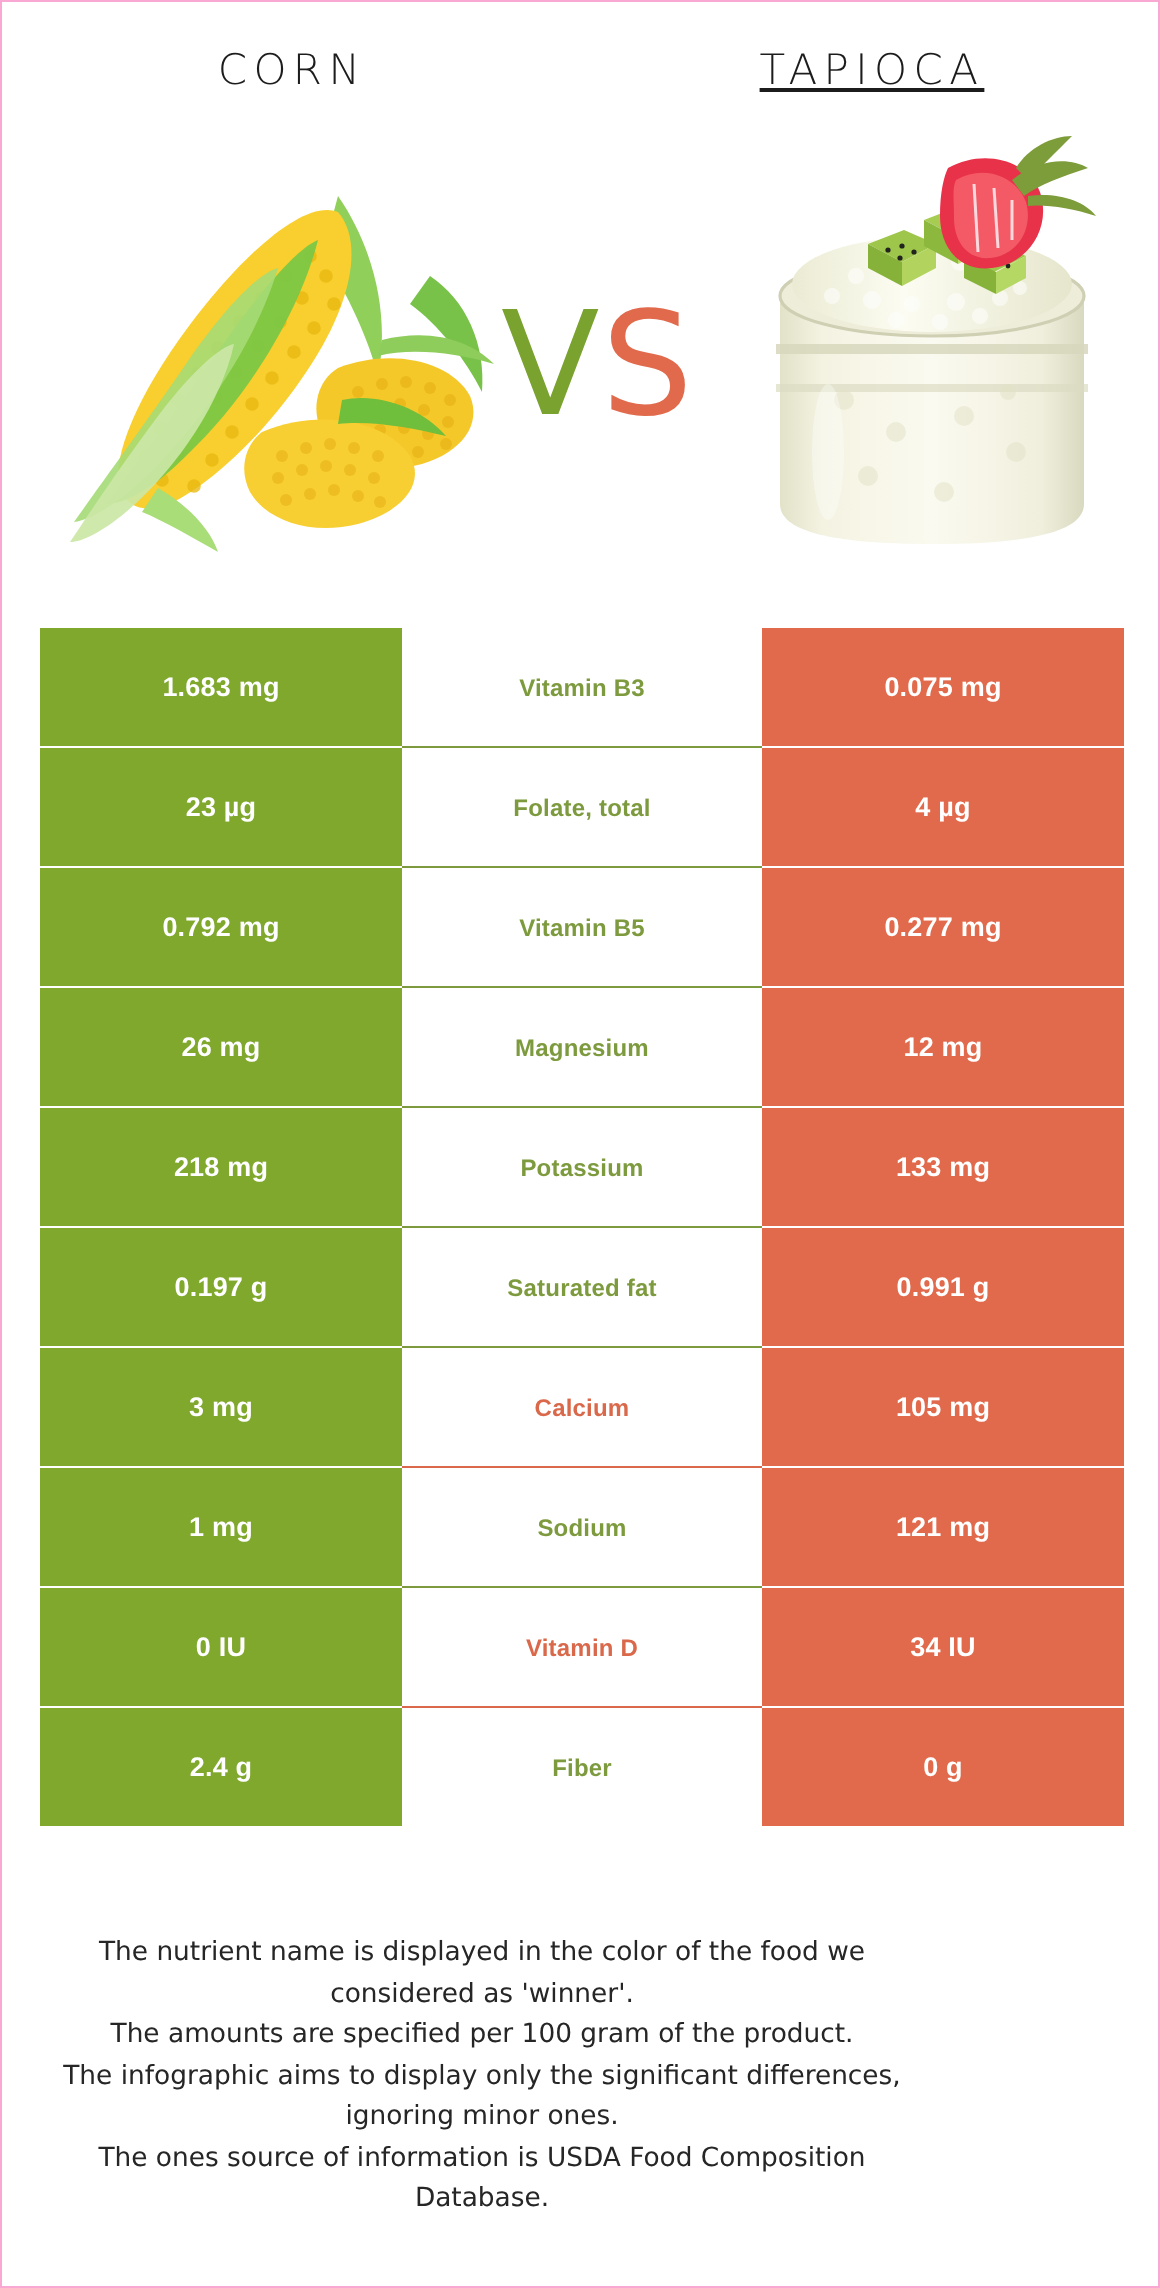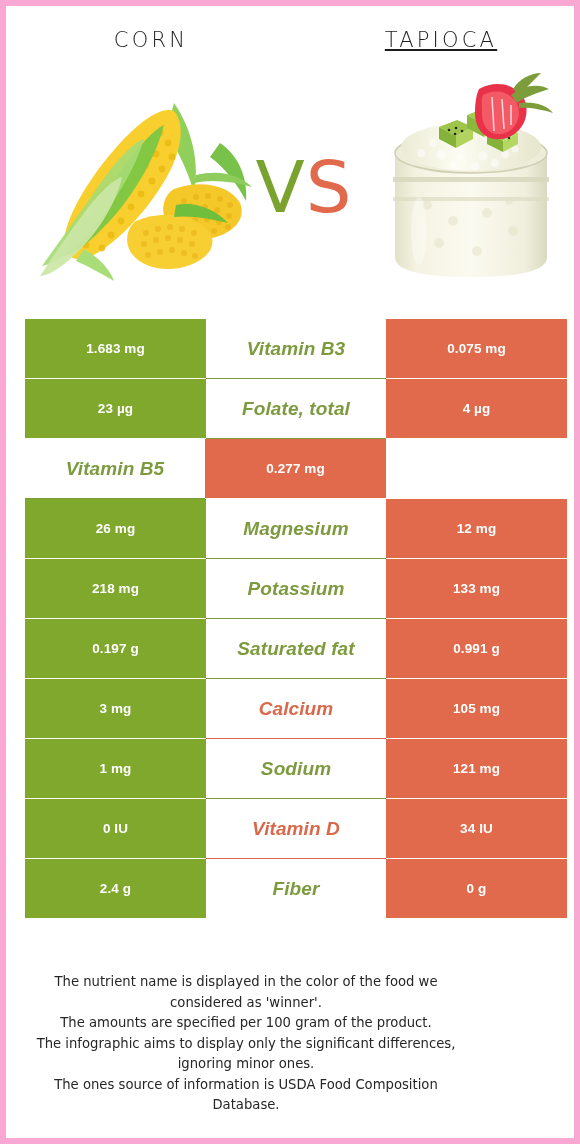--- a/index.html
+++ b/index.html
@@ -9,21 +9,21 @@
     height: 1144px;
     background: #ffffff;
     font-family: "Liberation Sans", "DejaVu Sans", sans-serif;
   }
 
   #page {
     position: relative;
     width: 580px;
     height: 1144px;
     background: #ffffff;
-    border: 6px solid #f9a8d4;
+    border: 1px solid #f9a8d4;
     overflow: hidden;
   }
 
   
   .header {
     position: relative;
     height: 300px;
     width: 580px;
   }
 
@@ -98,23 +98,22 @@
   }
 
   .cell.mid {
     width: 180px;
     background: #ffffff;
     flex-direction: column;
     justify-content: center;
     position: relative;
   }
   .cell.mid .label {
-    font-size: 19px;
+    font-size: 12px;
     font-weight: 700;
-    font-style: italic;
   }
   .cell.mid.green .label { color: #7d9b3e; }
   .cell.mid.red   .label { color: #d9694a; }
 
   .cell.mid::after {
     content: "";
     position: absolute;
     left: 0;
     bottom: -1px;
     width: 180px;
@@ -376,20 +375,21 @@
         <div class="cell right">0.075 mg</div>
       </div>
       <div class="row">
         <div class="cell left">23 µg</div>
         <div class="cell mid green">
           <span class="label">Folate, total</span>
         </div>
         <div class="cell right">4 µg</div>
       </div>
       <div class="row">
+        <div class="cell left">0.792 mg</div>
         <div class="cell mid green">
           <span class="label">Vitamin B5</span>
         </div>
         <div class="cell right">0.277 mg</div>
       </div>
       <div class="row">
         <div class="cell left">26 mg</div>
         <div class="cell mid green">
           <span class="label">Magnesium</span>
         </div>

